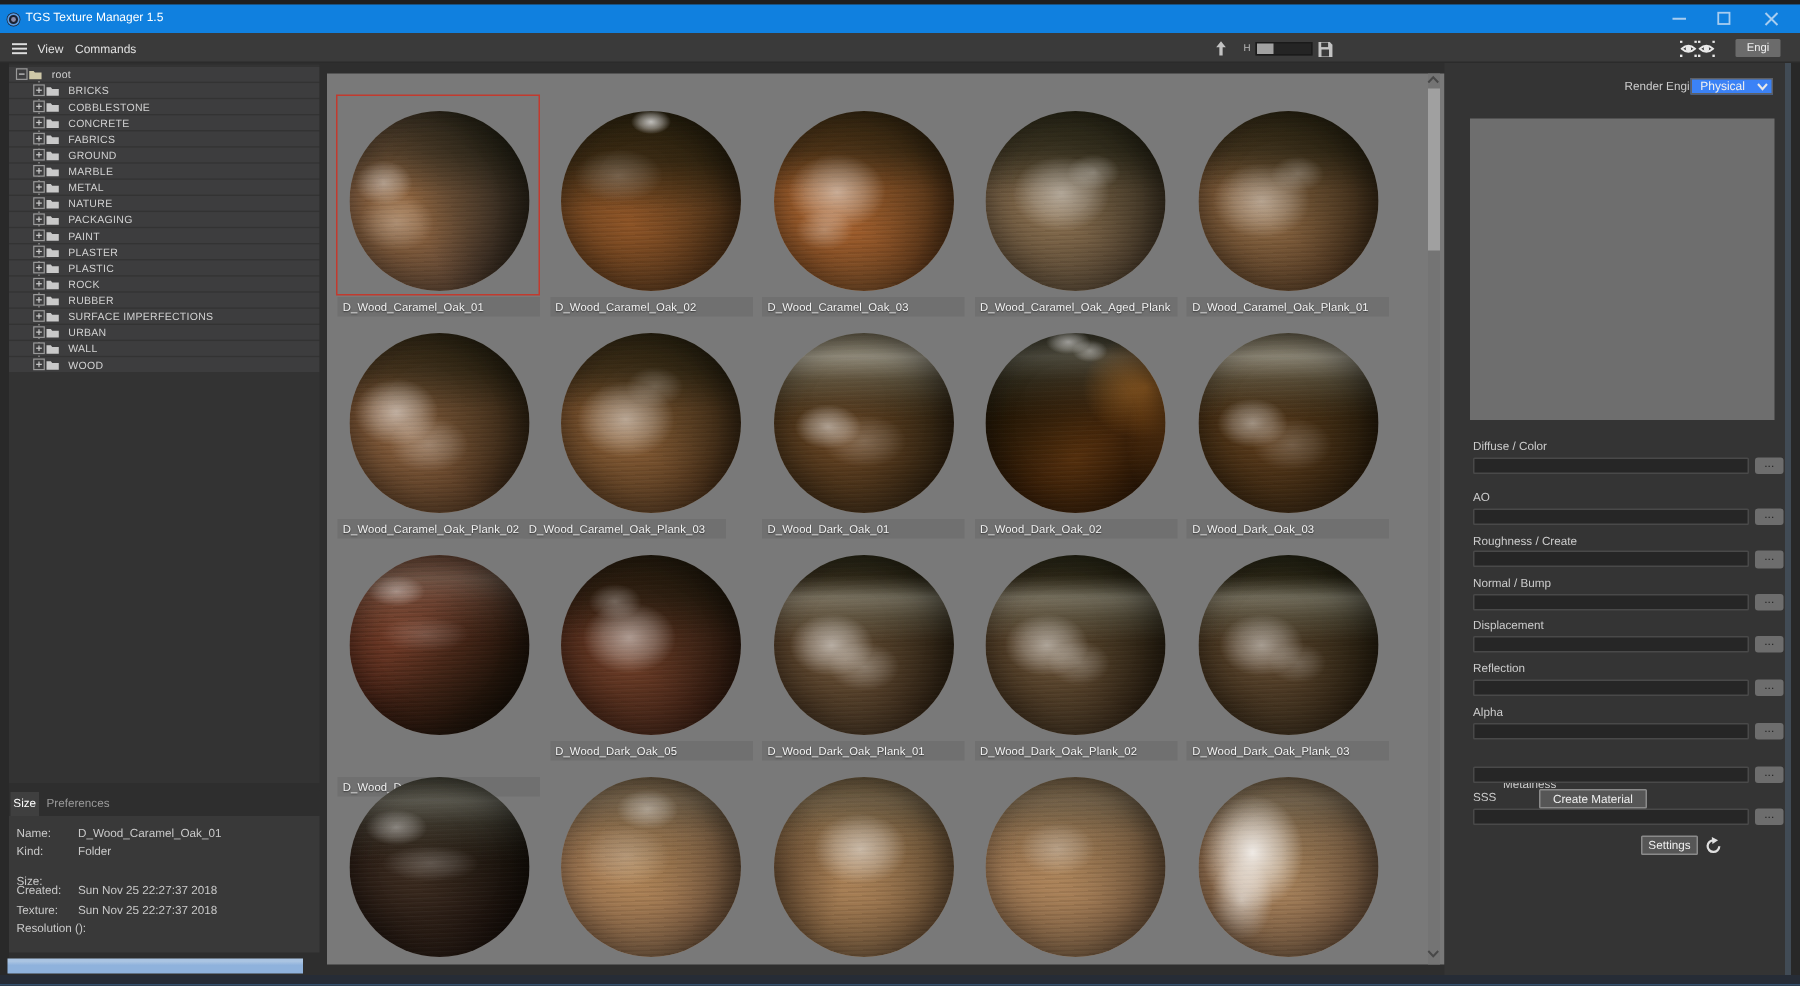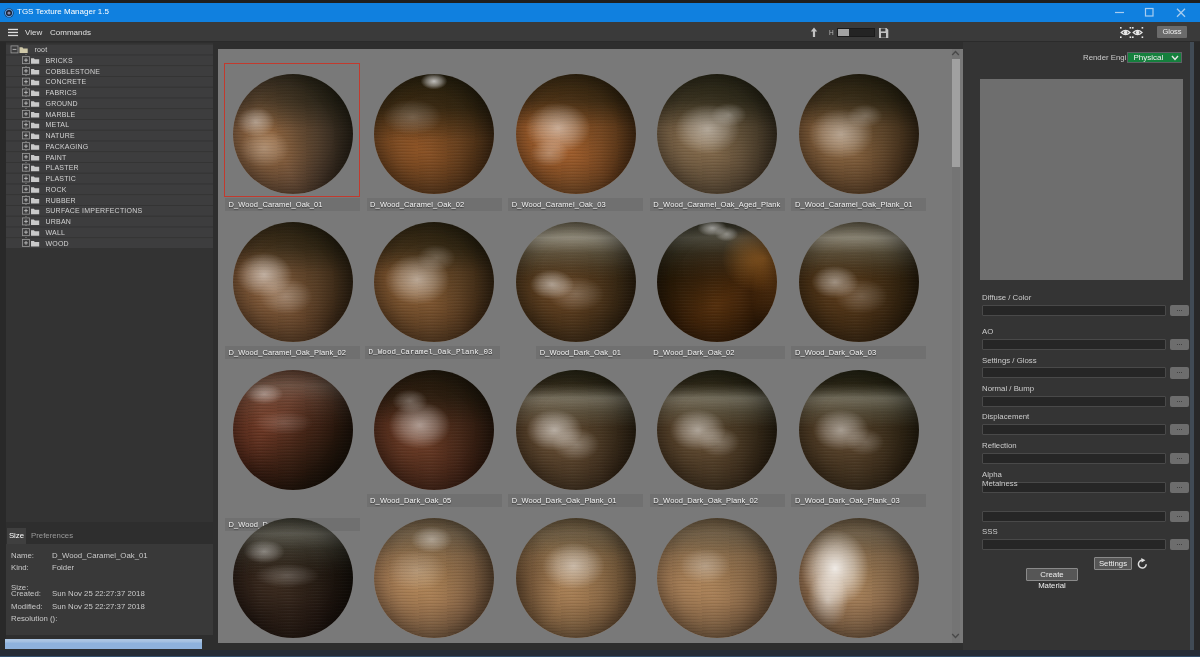--- a/index.html
+++ b/index.html
@@ -67,21 +67,21 @@
       <rect x="9.6" y="0" width="1.6" height="1.6" fill="#e8e8e8"></rect>
   <rect x="0" y="9.4" width="1.6" height="1.6" fill="#e8e8e8"></rect>
       <rect x="9.6" y="9.4" width="1.6" height="1.6" fill="#e8e8e8"></rect>
   <path d="M13.2,5.5 Q17.6,1.4 22,5.5 Q17.6,9.6 13.2,5.5 Z" fill="none" stroke="#e8e8e8" stroke-width="1.25"></path>
   <circle cx="17.6" cy="5.5" r="1.8" fill="#e8e8e8"></circle>
   <rect x="12" y="0" width="1.6" height="1.6" fill="#e8e8e8"></rect>
       <rect x="21.6" y="0" width="1.6" height="1.6" fill="#e8e8e8"></rect>
   <rect x="12" y="9.4" width="1.6" height="1.6" fill="#e8e8e8"></rect>
       <rect x="21.6" y="9.4" width="1.6" height="1.6" fill="#e8e8e8"></rect>
  </svg>
- <div class="abs" style="left:1157px;top:26px;width:30px;height:12px;background:#6b6b6b;border-radius:1px;color:#f0f0f0;font-size:7.5px;line-height:12px;text-align:center;">Gloss</div>
+ <div class="abs" style="left:1157px;top:26px;width:30px;height:12px;background:#6b6b6b;border-radius:1px;color:#f0f0f0;font-size:7.5px;line-height:12px;text-align:center;">Engi</div>
 
  <div class="abs" style="left:6px;top:43px;width:207px;height:479px;background:#333333;"></div>
  <svg class="abs" style="left:6px;top:0;" width="207" height="522" viewBox="0 0 207 522">
  <rect x="0" y="44.60" width="207" height="9.9" fill="#3d3d3e"></rect>
 <rect x="0" y="55.35" width="207" height="9.9" fill="#3d3d3e"></rect>
 <rect x="0" y="66.10" width="207" height="9.9" fill="#3d3d3e"></rect>
 <rect x="0" y="76.85" width="207" height="9.9" fill="#3d3d3e"></rect>
 <rect x="0" y="87.60" width="207" height="9.9" fill="#3d3d3e"></rect>
 <rect x="0" y="98.35" width="207" height="9.9" fill="#3d3d3e"></rect>
 <rect x="0" y="109.10" width="207" height="9.9" fill="#3d3d3e"></rect>
@@ -199,21 +199,21 @@
  <div class="abs" style="left:31px;top:528px;font-size:7.8px;line-height:15px;color:#9a9a9a;">Preferences</div>
  <div class="abs" style="left:6px;top:543.5px;width:207px;height:91px;background:#393939;"></div>
  <div class="il" style="top:550.5px;">Name:</div>
     <div class="iv" style="top:550.5px;">D_Wood_Caramel_Oak_01</div>
 <div class="il" style="top:563px;">Kind:</div>
     <div class="iv" style="top:563px;">Folder</div>
 <div class="il" style="top:583px;">Size:</div>
     <div class="iv" style="top:575px;"></div>
 <div class="il" style="top:589px;">Created:</div>
     <div class="iv" style="top:589px;">Sun Nov 25 22:27:37 2018</div>
-<div class="il" style="top:601.5px;">Modified:</div>
+<div class="il" style="top:601.5px;">Texture:</div>
     <div class="iv" style="top:601.5px;">Sun Nov 25 22:27:37 2018</div>
 <div class="il" style="top:613.5px;">Resolution ():</div>
     <div class="iv" style="top:613.5px;"></div>
  <div class="abs" style="left:5px;top:639px;width:197px;height:10px;background:linear-gradient(to bottom,#aac4e2 0%,#aac4e2 20%,#8fb2dc 45%,#8fb2dc 100%);"></div>
 
  <div class="abs" style="left:0;top:650px;width:1200px;height:7px;background:#262c36;"></div>
  <div class="abs" style="left:0;top:655.5px;width:1200px;height:1.5px;background:#33506e;"></div>
 
  <div class="abs" style="left:218px;top:49px;width:745px;height:594px;background:#797979;overflow:hidden;">
 <div style="position:absolute;left:5.5px;top:13.5px;width:136px;height:134.5px;border:1.5px solid #c23a2e;"></div>
@@ -223,23 +223,23 @@
 <div class="thl" style="left:148.6px;top:149px;">D_Wood_Caramel_Oak_02</div>
 <div class="ball" style="left:297.7px;top:25px;background:radial-gradient(44px 34px at 35% 45%, rgba(255,255,255,0.5) 0%, rgba(255,255,255,0.25) 42%, rgba(255,255,255,0) 74%),radial-gradient(26px 18px at 28% 66%, rgba(255,255,255,0.3) 0%, rgba(255,255,255,0.15) 42%, rgba(255,255,255,0) 74%),linear-gradient(210deg, rgba(14,18,8,0.42) 0%, rgba(14,18,8,0.34) 25%, rgba(14,18,8,0.18) 45%, rgba(14,18,8,0) 62%),linear-gradient(to bottom, rgba(16,20,8,0.5) 0%, rgba(16,20,8,0.40) 22%, rgba(16,20,8,0) 44%),repeating-linear-gradient(178deg, rgba(30,15,5,0.085) 0px, rgba(30,15,5,0.085) 0.8px, rgba(255,255,255,0.035) 1.4px, rgba(0,0,0,0) 2px, rgba(0,0,0,0) 3px),radial-gradient(75px 42px at 50% 103%, rgba(225,165,100,0.22) 0%, rgba(225,165,100,0) 75%),radial-gradient(circle at 36% 55%, #aa6430 0%, #8a5226 58%, #46280f 100%);"></div>
 <div class="thl" style="left:290.2px;top:149px;">D_Wood_Caramel_Oak_03</div>
 <div class="ball" style="left:439.3px;top:25px;background:radial-gradient(44px 34px at 42% 46%, rgba(255,255,255,0.45) 0%, rgba(255,255,255,0.23) 42%, rgba(255,255,255,0) 74%),radial-gradient(24px 16px at 60% 34%, rgba(255,255,255,0.3) 0%, rgba(255,255,255,0.15) 42%, rgba(255,255,255,0) 74%),linear-gradient(205deg, rgba(14,18,8,0.48) 0%, rgba(14,18,8,0.38) 25%, rgba(14,18,8,0.20) 45%, rgba(14,18,8,0) 62%),linear-gradient(to bottom, rgba(16,20,8,0.5) 0%, rgba(16,20,8,0.40) 22%, rgba(16,20,8,0) 44%),repeating-linear-gradient(178deg, rgba(30,15,5,0.085) 0px, rgba(30,15,5,0.085) 0.8px, rgba(255,255,255,0.035) 1.4px, rgba(0,0,0,0) 2px, rgba(0,0,0,0) 3px),radial-gradient(75px 42px at 50% 103%, rgba(200,170,130,0.2) 0%, rgba(200,170,130,0) 75%),radial-gradient(circle at 40% 55%, #8a7050 0%, #6a563e 58%, #362a1e 100%);"></div>
 <div class="thl" style="left:431.8px;top:149px;">D_Wood_Caramel_Oak_Aged_Plank</div>
 <div class="ball" style="left:580.9px;top:25px;background:radial-gradient(44px 34px at 35% 50%, rgba(255,255,255,0.42) 0%, rgba(255,255,255,0.21) 42%, rgba(255,255,255,0) 74%),radial-gradient(24px 16px at 55% 35%, rgba(255,255,255,0.25) 0%, rgba(255,255,255,0.12) 42%, rgba(255,255,255,0) 74%),linear-gradient(215deg, rgba(14,18,8,0.48) 0%, rgba(14,18,8,0.38) 25%, rgba(14,18,8,0.20) 45%, rgba(14,18,8,0) 62%),linear-gradient(to bottom, rgba(16,20,8,0.5) 0%, rgba(16,20,8,0.40) 22%, rgba(16,20,8,0) 44%),repeating-linear-gradient(178deg, rgba(30,15,5,0.085) 0px, rgba(30,15,5,0.085) 0.8px, rgba(255,255,255,0.035) 1.4px, rgba(0,0,0,0) 2px, rgba(0,0,0,0) 3px),radial-gradient(75px 42px at 50% 103%, rgba(200,150,100,0.2) 0%, rgba(200,150,100,0) 75%),radial-gradient(circle at 38% 56%, #8f6b46 0%, #6b4b2d 58%, #332210 100%);"></div>
 <div class="thl" style="left:573.4px;top:149px;">D_Wood_Caramel_Oak_Plank_01</div>
 <div class="ball" style="left:14.5px;top:173px;background:radial-gradient(38px 30px at 26% 44%, rgba(255,255,255,0.52) 0%, rgba(255,255,255,0.26) 42%, rgba(255,255,255,0) 74%),radial-gradient(36px 25px at 44% 62%, rgba(255,255,255,0.27) 0%, rgba(255,255,255,0.14) 42%, rgba(255,255,255,0) 74%),linear-gradient(225deg, rgba(14,18,8,0.5) 0%, rgba(14,18,8,0.40) 25%, rgba(14,18,8,0.21) 45%, rgba(14,18,8,0) 62%),linear-gradient(to bottom, rgba(16,20,8,0.45) 0%, rgba(16,20,8,0.36) 21%, rgba(16,20,8,0) 42%),repeating-linear-gradient(178deg, rgba(30,15,5,0.085) 0px, rgba(30,15,5,0.085) 0.8px, rgba(255,255,255,0.035) 1.4px, rgba(0,0,0,0) 2px, rgba(0,0,0,0) 3px),radial-gradient(75px 42px at 50% 103%, rgba(200,150,100,0.2) 0%, rgba(200,150,100,0) 75%),radial-gradient(circle at 34% 55%, #8a6240 0%, #68462a 58%, #2e1f10 100%);"></div>
 <div class="thl" style="left:7.0px;top:297px;">D_Wood_Caramel_Oak_Plank_02</div>
 <div class="ball" style="left:156.1px;top:173px;background:radial-gradient(44px 34px at 36% 48%, rgba(255,255,255,0.48) 0%, rgba(255,255,255,0.24) 42%, rgba(255,255,255,0) 74%),radial-gradient(26px 18px at 52% 30%, rgba(255,255,255,0.22) 0%, rgba(255,255,255,0.11) 42%, rgba(255,255,255,0) 74%),linear-gradient(212deg, rgba(14,18,8,0.48) 0%, rgba(14,18,8,0.38) 25%, rgba(14,18,8,0.20) 45%, rgba(14,18,8,0) 62%),linear-gradient(to bottom, rgba(16,20,8,0.45) 0%, rgba(16,20,8,0.36) 21%, rgba(16,20,8,0) 42%),repeating-linear-gradient(178deg, rgba(30,15,5,0.085) 0px, rgba(30,15,5,0.085) 0.8px, rgba(255,255,255,0.035) 1.4px, rgba(0,0,0,0) 2px, rgba(0,0,0,0) 3px),radial-gradient(75px 42px at 50% 103%, rgba(200,150,100,0.2) 0%, rgba(200,150,100,0) 75%),radial-gradient(circle at 38% 55%, #8a6038 0%, #684525 58%, #2d1d0d 100%);"></div>
-<div class="thl" style="left:147px;top:297px;font-family:Liberation Mono, monospace;">D_Wood_Caramel_Oak_Plank_03</div>
+<div class="thl" style="left:131px;top:297px;">D_Wood_Caramel_Oak_Plank_03</div>
 <div class="ball" style="left:297.7px;top:173px;background:radial-gradient(30px 20px at 30% 52%, rgba(255,255,255,0.5) 0%, rgba(255,255,255,0.25) 42%, rgba(255,255,255,0) 74%),radial-gradient(38px 24px at 50% 60%, rgba(255,255,255,0.22) 0%, rgba(255,255,255,0.11) 42%, rgba(255,255,255,0) 74%),linear-gradient(to bottom, rgba(186,192,178,0.29) 0%, rgba(226,228,216,0.52) 13%, rgba(170,175,158,0.26) 26%, rgba(120,125,110,0.11) 38%, rgba(0,0,0,0) 47%),linear-gradient(195deg, rgba(14,18,8,0.3) 0%, rgba(14,18,8,0.24) 25%, rgba(14,18,8,0.13) 45%, rgba(14,18,8,0) 62%),repeating-linear-gradient(178deg, rgba(30,15,5,0.085) 0px, rgba(30,15,5,0.085) 0.8px, rgba(255,255,255,0.035) 1.4px, rgba(0,0,0,0) 2px, rgba(0,0,0,0) 3px),radial-gradient(75px 42px at 50% 103%, rgba(175,125,75,0.18) 0%, rgba(175,125,75,0) 75%),radial-gradient(circle at 40% 58%, #6a4624 0%, #443018 58%, #1c1005 100%);"></div>
-<div class="thl" style="left:290.2px;top:297px;margin-left:28px;">D_Wood_Dark_Oak_01</div>
+<div class="thl" style="left:290.2px;top:297px;">D_Wood_Dark_Oak_01</div>
 <div class="ball" style="left:439.3px;top:173px;background:radial-gradient(20px 11px at 46% 5%, rgba(255,255,255,0.6) 0%, rgba(255,255,255,0.30) 42%, rgba(255,255,255,0) 74%),radial-gradient(16px 10px at 58% 10%, rgba(255,255,255,0.45) 0%, rgba(255,255,255,0.23) 42%, rgba(255,255,255,0) 74%),radial-gradient(60px 50px at 89% 30%, rgba(205,128,45,0.62) 0%, rgba(205,128,45,0) 70%),radial-gradient(38px 62px at 101% 60%, rgba(175,105,38,0.5) 0%, rgba(175,105,38,0) 72%),linear-gradient(to bottom, rgba(186,192,178,0.14) 0%, rgba(226,228,216,0.26) 13%, rgba(170,175,158,0.13) 26%, rgba(120,125,110,0.06) 38%, rgba(0,0,0,0) 47%),linear-gradient(150deg, rgba(14,18,8,0.62) 0%, rgba(14,18,8,0.50) 25%, rgba(14,18,8,0.26) 45%, rgba(14,18,8,0) 62%),linear-gradient(to bottom, rgba(16,20,8,0.3) 0%, rgba(16,20,8,0.24) 16%, rgba(16,20,8,0) 32%),repeating-linear-gradient(178deg, rgba(30,15,5,0.085) 0px, rgba(30,15,5,0.085) 0.8px, rgba(255,255,255,0.035) 1.4px, rgba(0,0,0,0) 2px, rgba(0,0,0,0) 3px),radial-gradient(75px 42px at 50% 103%, rgba(150,95,45,0.15) 0%, rgba(150,95,45,0) 75%),radial-gradient(circle at 50% 70%, #57310e 0%, #331b06 58%, #140900 100%);"></div>
 <div class="thl" style="left:431.8px;top:297px;">D_Wood_Dark_Oak_02</div>
 <div class="ball" style="left:580.9px;top:173px;background:radial-gradient(32px 22px at 30% 50%, rgba(255,255,255,0.45) 0%, rgba(255,255,255,0.23) 42%, rgba(255,255,255,0) 74%),radial-gradient(36px 24px at 52% 62%, rgba(255,255,255,0.2) 0%, rgba(255,255,255,0.10) 42%, rgba(255,255,255,0) 74%),linear-gradient(to bottom, rgba(186,192,178,0.28) 0%, rgba(226,228,216,0.5) 13%, rgba(170,175,158,0.25) 26%, rgba(120,125,110,0.11) 38%, rgba(0,0,0,0) 47%),linear-gradient(205deg, rgba(14,18,8,0.34) 0%, rgba(14,18,8,0.27) 25%, rgba(14,18,8,0.14) 45%, rgba(14,18,8,0) 62%),repeating-linear-gradient(178deg, rgba(30,15,5,0.085) 0px, rgba(30,15,5,0.085) 0.8px, rgba(255,255,255,0.035) 1.4px, rgba(0,0,0,0) 2px, rgba(0,0,0,0) 3px),radial-gradient(75px 42px at 50% 103%, rgba(170,120,70,0.16) 0%, rgba(170,120,70,0) 75%),radial-gradient(circle at 40% 58%, #5c3c1c 0%, #3e2a12 58%, #170d03 100%);"></div>
 <div class="thl" style="left:573.4px;top:297px;">D_Wood_Dark_Oak_03</div>
 <div class="ball" style="left:14.5px;top:321px;background:radial-gradient(26px 14px at 26% 20%, rgba(255,255,255,0.4) 0%, rgba(255,255,255,0.20) 42%, rgba(255,255,255,0) 74%),radial-gradient(40px 16px at 42% 44%, rgba(255,255,255,0.16) 0%, rgba(255,255,255,0.08) 42%, rgba(255,255,255,0) 74%),linear-gradient(to bottom, rgba(186,192,178,0.12) 0%, rgba(226,228,216,0.22) 13%, rgba(170,175,158,0.11) 26%, rgba(120,125,110,0.05) 38%, rgba(0,0,0,0) 47%),linear-gradient(310deg, rgba(14,18,8,0.6) 0%, rgba(14,18,8,0.48) 25%, rgba(14,18,8,0.25) 45%, rgba(14,18,8,0) 62%),linear-gradient(to bottom, rgba(16,20,8,0.2) 0%, rgba(16,20,8,0.16) 12%, rgba(16,20,8,0) 24%),repeating-linear-gradient(178deg, rgba(30,15,5,0.15) 0px, rgba(30,15,5,0.15) 0.8px, rgba(255,255,255,0.035) 1.4px, rgba(0,0,0,0) 2px, rgba(0,0,0,0) 3px),radial-gradient(75px 42px at 50% 103%, rgba(150,80,55,0.18) 0%, rgba(150,80,55,0) 75%),radial-gradient(circle at 28% 38%, #743e2a 0%, #4a2316 58%, #1a0c06 100%);"></div>
 <div class="thl" style="left:7.0px;top:445px;margin-top:24px;">D_Wood_Dark_Oak_04</div>
 <div class="ball" style="left:156.1px;top:321px;background:radial-gradient(42px 32px at 38% 46%, rgba(255,255,255,0.5) 0%, rgba(255,255,255,0.25) 42%, rgba(255,255,255,0) 74%),radial-gradient(24px 16px at 30% 26%, rgba(255,255,255,0.3) 0%, rgba(255,255,255,0.15) 42%, rgba(255,255,255,0) 74%),linear-gradient(212deg, rgba(14,18,8,0.45) 0%, rgba(14,18,8,0.36) 25%, rgba(14,18,8,0.19) 45%, rgba(14,18,8,0) 62%),linear-gradient(to bottom, rgba(16,20,8,0.42) 0%, rgba(16,20,8,0.34) 22%, rgba(16,20,8,0) 45%),repeating-linear-gradient(178deg, rgba(30,15,5,0.085) 0px, rgba(30,15,5,0.085) 0.8px, rgba(255,255,255,0.035) 1.4px, rgba(0,0,0,0) 2px, rgba(0,0,0,0) 3px),radial-gradient(75px 42px at 50% 103%, rgba(180,110,80,0.18) 0%, rgba(180,110,80,0) 75%),radial-gradient(circle at 38% 58%, #6e3e28 0%, #4a2718 58%, #1e0f06 100%);"></div>
 <div class="thl" style="left:148.6px;top:445px;">D_Wood_Dark_Oak_05</div>
 <div class="ball" style="left:297.7px;top:321px;background:radial-gradient(38px 28px at 32% 50%, rgba(255,255,255,0.55) 0%, rgba(255,255,255,0.28) 42%, rgba(255,255,255,0) 74%),radial-gradient(32px 22px at 50% 62%, rgba(255,255,255,0.3) 0%, rgba(255,255,255,0.15) 42%, rgba(255,255,255,0) 74%),linear-gradient(to bottom, rgba(24,30,18,0.55) 0%, rgba(24,30,18,0.32) 13%, rgba(0,0,0,0) 26%),linear-gradient(to bottom, rgba(0,0,0,0) 11%, rgba(215,220,205,0.36) 23%, rgba(160,168,150,0.2) 35%, rgba(0,0,0,0) 48%),linear-gradient(215deg, rgba(14,18,8,0.4) 0%, rgba(14,18,8,0.32) 25%, rgba(14,18,8,0.17) 45%, rgba(14,18,8,0) 62%),repeating-linear-gradient(178deg, rgba(30,15,5,0.085) 0px, rgba(30,15,5,0.085) 0.8px, rgba(255,255,255,0.035) 1.4px, rgba(0,0,0,0) 2px, rgba(0,0,0,0) 3px),radial-gradient(75px 42px at 50% 103%, rgba(180,150,110,0.18) 0%, rgba(180,150,110,0) 75%),radial-gradient(circle at 40% 55%, #6a5238 0%, #4a3622 58%, #241808 100%);"></div>
 <div class="thl" style="left:290.2px;top:445px;">D_Wood_Dark_Oak_Plank_01</div>
@@ -260,51 +260,51 @@
       <path d="M1.2,5 L4.5,1.5 L7.8,5" fill="none" stroke="#484848" stroke-width="1.3"></path>
     </svg>
  <svg class="abs" style="left:951px;top:632px;" width="9" height="7" viewBox="0 0 9 7">
       <path d="M1.2,2 L4.5,5.5 L7.8,2" fill="none" stroke="#484848" stroke-width="1.3"></path>
     </svg>
 
  <div class="abs" style="left:963px;top:42px;width:230px;height:608px;background:#343434;"></div>
  <div class="abs" style="left:1190px;top:42px;width:4px;height:608px;background:#414b55;"></div>
  <div class="abs" style="left:1194px;top:42px;width:6px;height:608px;background:#282828;"></div>
  <div class="abs" style="left:1083px;top:53px;font-size:7.8px;color:#cccccc;">Render Engi</div>
- <div class="abs" style="left:1126.5px;top:52px;width:55px;height:10.5px;background:#15803d;border:1px solid #5e6065;color:#f0f0f0;font-size:8px;line-height:9px;padding-left:6px;">Physical</div>
+ <div class="abs" style="left:1126.5px;top:52px;width:55px;height:10.5px;background:#3b82f6;border:1px solid #5e6065;color:#f0f0f0;font-size:8px;line-height:9px;padding-left:6px;">Physical</div>
  <svg class="abs" style="left:1171px;top:54.5px;" width="8" height="6" viewBox="0 0 8 6">
       <path d="M1,1 L4,4.5 L7,1" fill="none" stroke="#e8e8e8" stroke-width="1.4"></path>
     </svg>
  <div class="abs" style="left:980px;top:78.5px;width:203px;height:201.5px;background:#6e6e6e;"></div>
  <div class="flab" style="top:293px;">Diffuse / Color</div>
 <div class="finp" style="top:304.5px;"></div>
 <div class="fbtn" style="top:304.5px;">...</div>
 <div class="flab" style="top:327px;">AO</div>
 <div class="finp" style="top:338.5px;"></div>
 <div class="fbtn" style="top:338.5px;">...</div>
-<div class="flab" style="top:355.5px;">Settings / Gloss</div>
+<div class="flab" style="top:355.5px;">Roughness / Create</div>
 <div class="finp" style="top:367.0px;"></div>
 <div class="fbtn" style="top:367.0px;">...</div>
 <div class="flab" style="top:384px;">Normal / Bump</div>
 <div class="finp" style="top:395.5px;"></div>
 <div class="fbtn" style="top:395.5px;">...</div>
 <div class="flab" style="top:412px;">Displacement</div>
 <div class="finp" style="top:423.5px;"></div>
 <div class="fbtn" style="top:423.5px;">...</div>
 <div class="flab" style="top:441px;">Reflection</div>
 <div class="finp" style="top:452.5px;"></div>
 <div class="fbtn" style="top:452.5px;">...</div>
 <div class="flab" style="top:470px;">Alpha</div>
 <div class="finp" style="top:481.5px;"></div>
 <div class="fbtn" style="top:481.5px;">...</div>
-<div class="flab" style="top:479px;">Metalness</div>
+<div class="flab" style="top:518px;margin-left:20px;">Metalness</div>
 <div class="finp" style="top:510.5px;"></div>
 <div class="fbtn" style="top:510.5px;">...</div>
 <div class="flab" style="top:527px;">SSS</div>
 <div class="finp" style="top:538.5px;"></div>
 <div class="fbtn" style="top:538.5px;">...</div>
- <div class="btn" style="left:1026px;top:568px;width:52px;">Create Material</div>
+ <div class="btn" style="left:1026px;top:526px;width:72px;">Create Material</div>
  <div class="btn" style="left:1094px;top:557px;width:38px;">Settings</div>
  <svg class="abs" style="left:1137px;top:557.5px;" width="11" height="12" viewBox="0 0 11 12">
    <path d="M9.2,6.2 A3.9,3.9 0 1 1 5.5,2.2" fill="none" stroke="#e0e0e0" stroke-width="1.5"></path>
    <path d="M4.2,0 L8.4,2.2 L4.6,4.6 Z" fill="#e0e0e0"></path>
  </svg>
 </div>
 
 </body></html>

